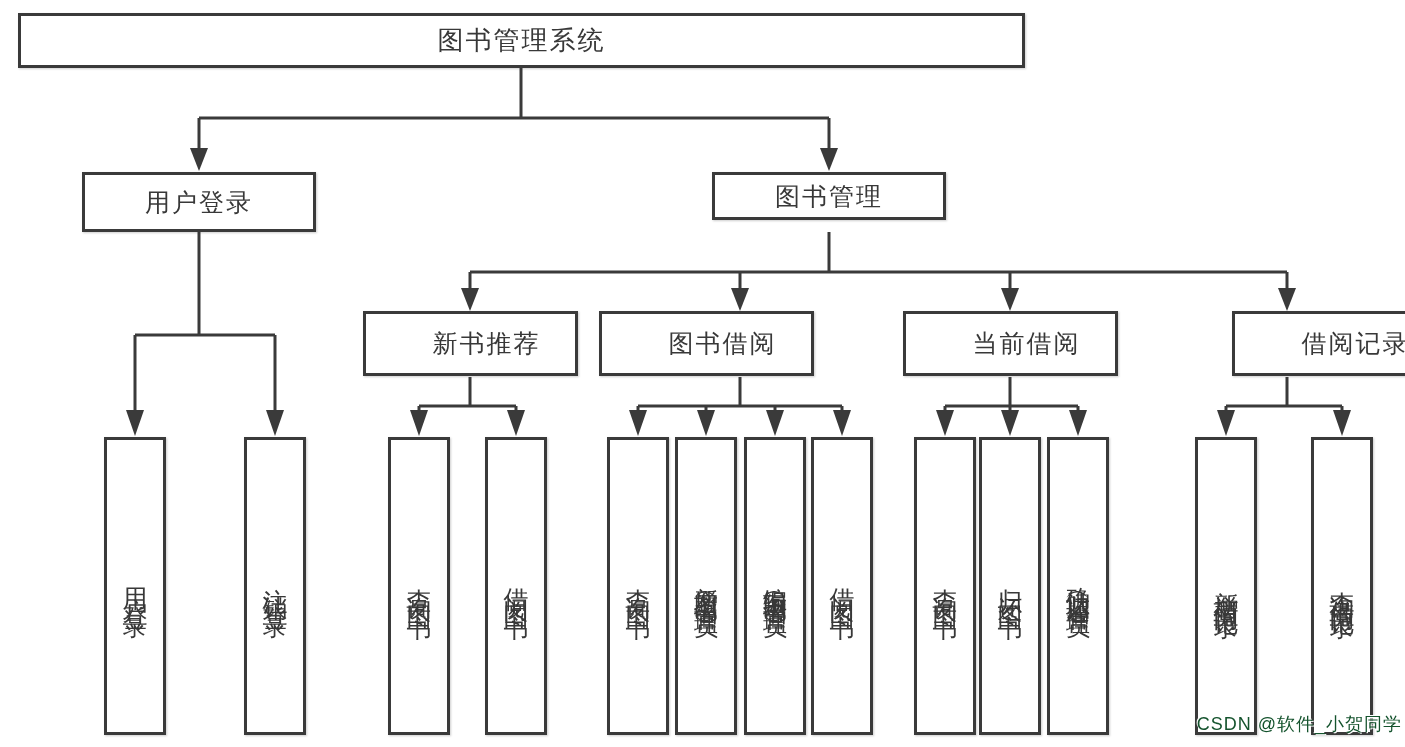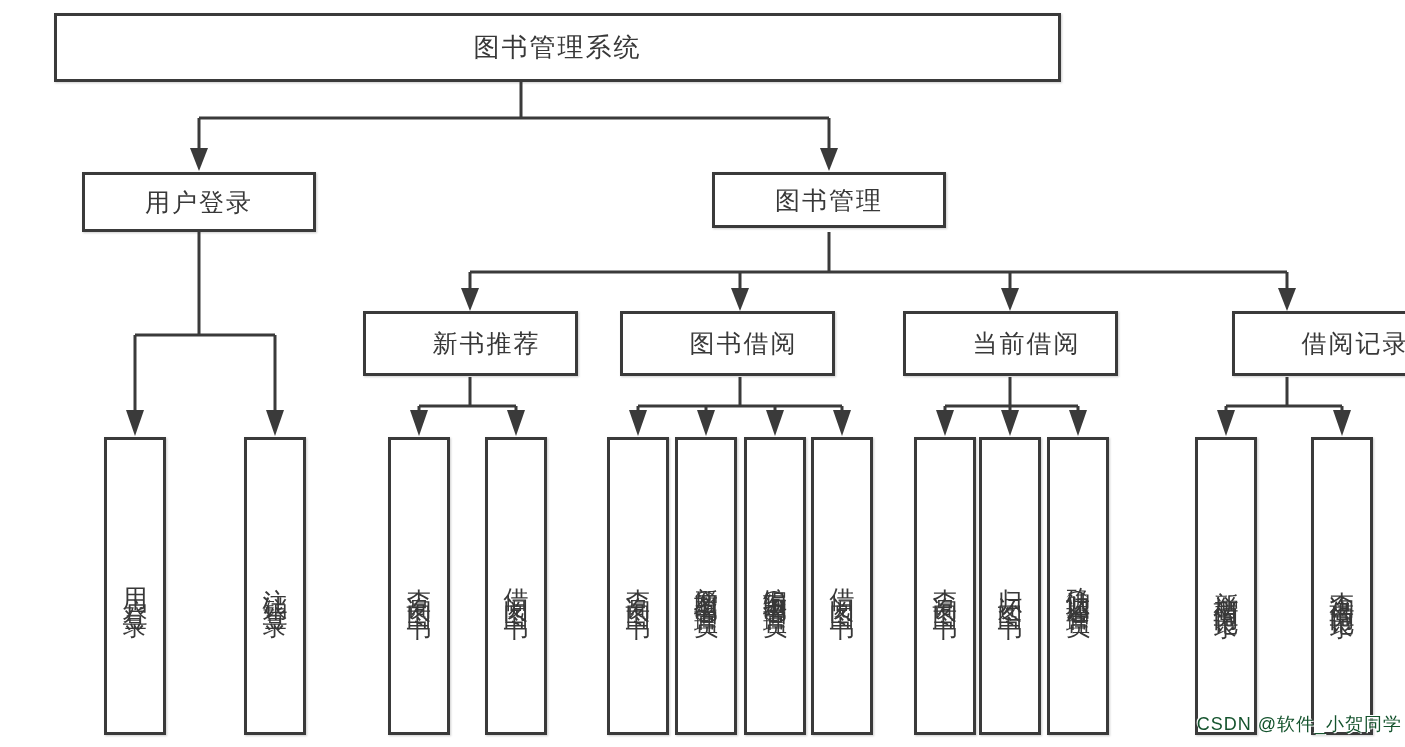--- a/index.html
+++ b/index.html
@@ -14,26 +14,26 @@
   .canvas svg{position:absolute;left:0;top:0;}
   .node{
     position:absolute;
     box-sizing:border-box;
     border:3px solid #3a3a3a;
     background:#fff;
     display:flex;align-items:center;justify-content:center;
     font-size:25px;letter-spacing:2px;
     box-shadow:1px 1px 2px rgba(60,60,60,.25);
   }
-  .root{left:18px;top:13px;width:1007px;height:69px;font-size:26px;margin-left:36px;}
+  .root{left:18px;top:13px;width:1007px;height:55px;font-size:26px;}
   .n-user{left:82px;top:172px;width:234px;height:60px;}
-  .n-book{left:712px;top:172px;width:234px;height:56px;}
+  .n-book{left:712px;top:172px;width:234px;height:48px;}
   .l3{top:311px;width:215px;height:65px;padding-left:32px;}
   .l3-0{left:363px;}
-  .l3-1{left:620px;}
+  .l3-1{left:599px;}
   .l3-2{left:903px;align-items:center;}
   .l3-3{left:1232px;text-align:center;}
   .leaf{top:437px;width:62px;height:298px;letter-spacing:0;}
   .leaf span{
     writing-mode:vertical-rl;
     text-orientation:mixed;
     font-size:25px;
     line-height:1;
   }
   .ls4 span{letter-spacing:9px;}

